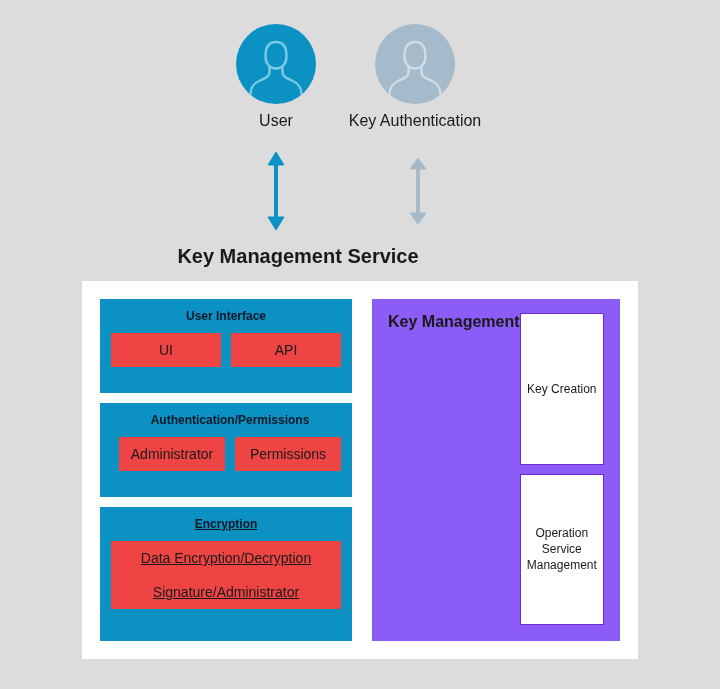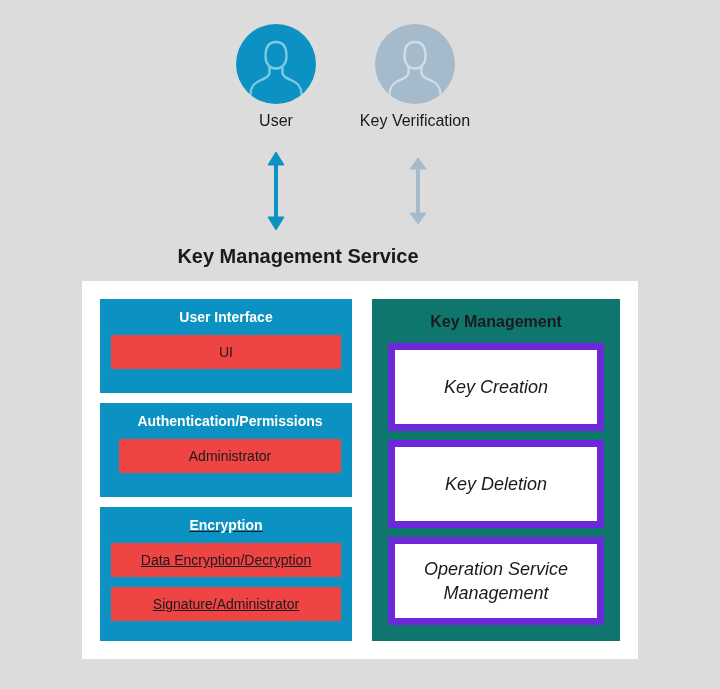--- a/index.html
+++ b/index.html
@@ -95,22 +95,22 @@
     display: flex;
     flex-direction: column;
     gap: 10px;
   }
   .cyan-block {
     background: #0b92c2;
     padding: 11px 11px 12px 11px;
     box-sizing: border-box;
   }
   .cyan-block .block-title {
-    color: #ffffff;
-    font-size: 14px;
+    color: #0f172a;
+    font-size: 12px;
     font-weight: bold;
     text-align: center;
     margin-bottom: 10px;
     line-height: 1.1;
   }
   .chip-row {
     display: flex;
     gap: 10px;
   }
   .chip {
@@ -124,59 +124,56 @@
     box-sizing: border-box;
     overflow: hidden;
     white-space: nowrap;
   }
   .chip.wide {
     flex: 1 1 100%;
   }
   .chip-col {
     display: flex;
     flex-direction: column;
-    gap: 10px;
   }
 
   
   #right-col {
     width: 248px;
-    background: #0f766e;
+    background: #8b5cf6;
     padding: 14px 16px 16px 16px;
     box-sizing: border-box;
     display: flex;
-    flex-direction: column;
   }
   #right-col .block-title {
     font-size: 16px;
     font-weight: bold;
     text-align: center;
     color: #1a1a1a;
     margin-bottom: 12px;
   }
   #km-items {
     display: flex;
     flex-direction: column;
     gap: 9px;
     flex: 1;
   }
   .km-item {
     background: #ffffff;
-    border: 7px solid #6d28d9;
+    border: 1px solid #6d28d9;
     box-sizing: border-box;
     flex: 1;
     display: flex;
     align-items: center;
     justify-content: center;
     text-align: center;
-    font-size: 18px;
+    font-size: 12px;
     color: #1a1a1a;
     line-height: 1.35;
     padding: 4px 6px;
-    font-style: italic;
   }
 </style>
 </head>
 <body>
 
 <div id="actors">
 
   <div class="actor" id="actor-user">
     <div class="circle" style="background:#0b92c2">
       <svg width="80" height="80" viewBox="0 0 80 80">
@@ -209,21 +206,21 @@
         <g clip-path="url(#clipAdmin)" fill="none" stroke="#cdddea" stroke-width="2.4">
           <path d="M29.5 32 C29.5 22.5 33.5 18 40 18 C46.5 18 50.5 22.5 50.5 32
                    C50.5 39.5 46.5 44.5 40 44.5 C33.5 44.5 29.5 39.5 29.5 32 Z"></path>
           <path d="M33.5 42.5 L33.5 48.5 C33.5 52 30.5 53.5 24 56.5
                    C17.5 59.5 14.5 63 14.5 70 L14.5 84"></path>
           <path d="M46.5 42.5 L46.5 48.5 C46.5 52 49.5 53.5 56 56.5
                    C62.5 59.5 65.5 63 65.5 70 L65.5 84"></path>
         </g>
       </svg>
     </div>
-    <div class="name">Key Verification</div>
+    <div class="name">Key Authentication</div>
   </div>
 
 </div>
 
 <div id="arrows">
 
   <div class="arrow-wrap" style="left:262px;">
     <svg width="28" height="82" viewBox="0 0 28 82">
       <g stroke="#0b92c2" fill="#0b92c2">
         <line x1="14" y1="8" x2="14" y2="74" stroke-width="4"></line>
@@ -248,42 +245,43 @@
 <div id="service-title">Key Management Service</div>
 
 <div id="kms-container">
 
   <div id="left-col">
 
     <div class="cyan-block" style="flex:0 0 94px;">
       <div class="block-title">User Interface</div>
       <div class="chip-row">
         <div class="chip">UI</div>
+        <div class="chip">API</div>
       </div>
     </div>
 
     <div class="cyan-block" style="flex:0 0 94px;padding-left:19px;">
       <div class="block-title">Authentication/Permissions</div>
       <div class="chip-row">
         <div class="chip">Administrator</div>
+        <div class="chip">Permissions</div>
       </div>
     </div>
 
     <div class="cyan-block" style="flex:1 1 auto;text-decoration:underline;">
       <div class="block-title">Encryption</div>
       <div class="chip-col">
         <div class="chip wide">Data Encryption/Decryption</div>
         <div class="chip wide">Signature/Administrator</div>
       </div>
     </div>
 
   </div>
 
   <div id="right-col">
     <div class="block-title">Key Management</div>
     <div id="km-items">
       <div class="km-item">Key Creation</div>
-      <div class="km-item">Key Deletion</div>
       <div class="km-item">Operation Service Management</div>
     </div>
   </div>
 
 </div>
 
 </body></html>

